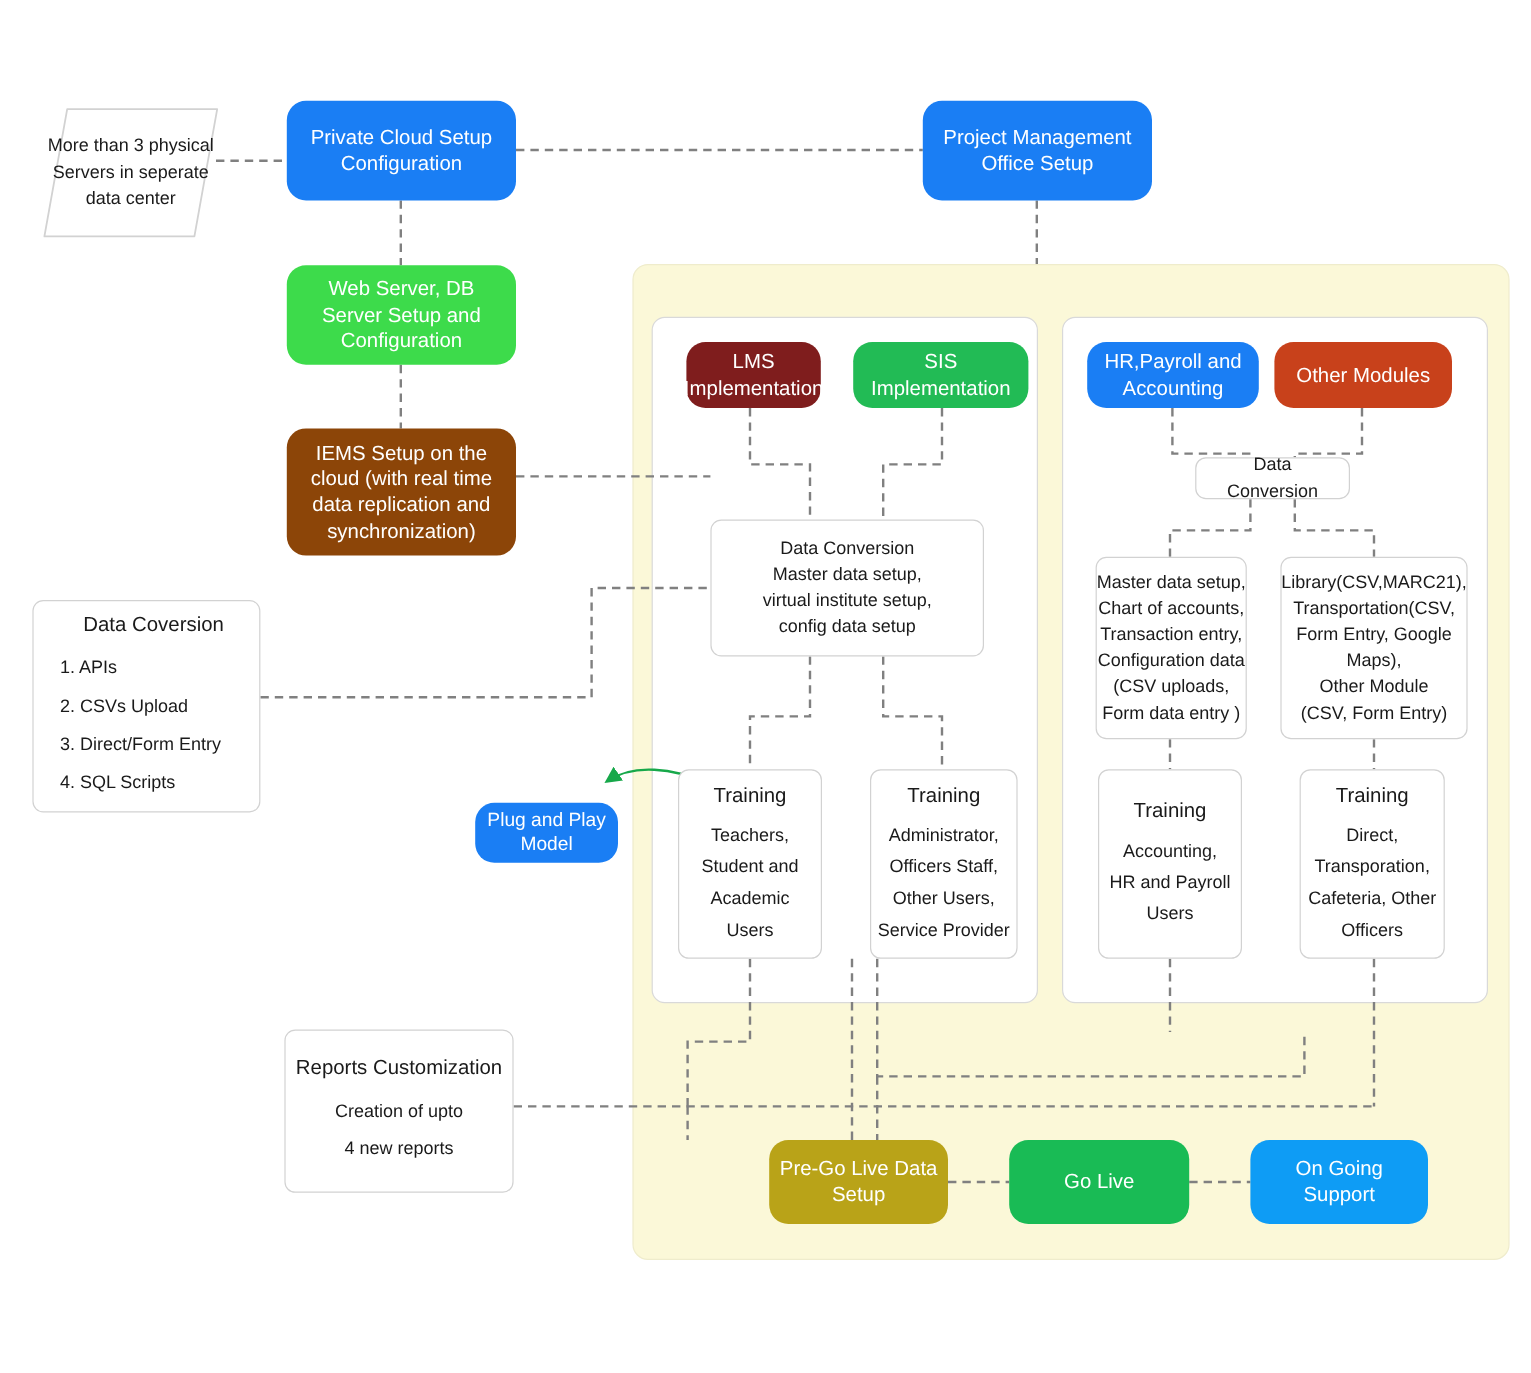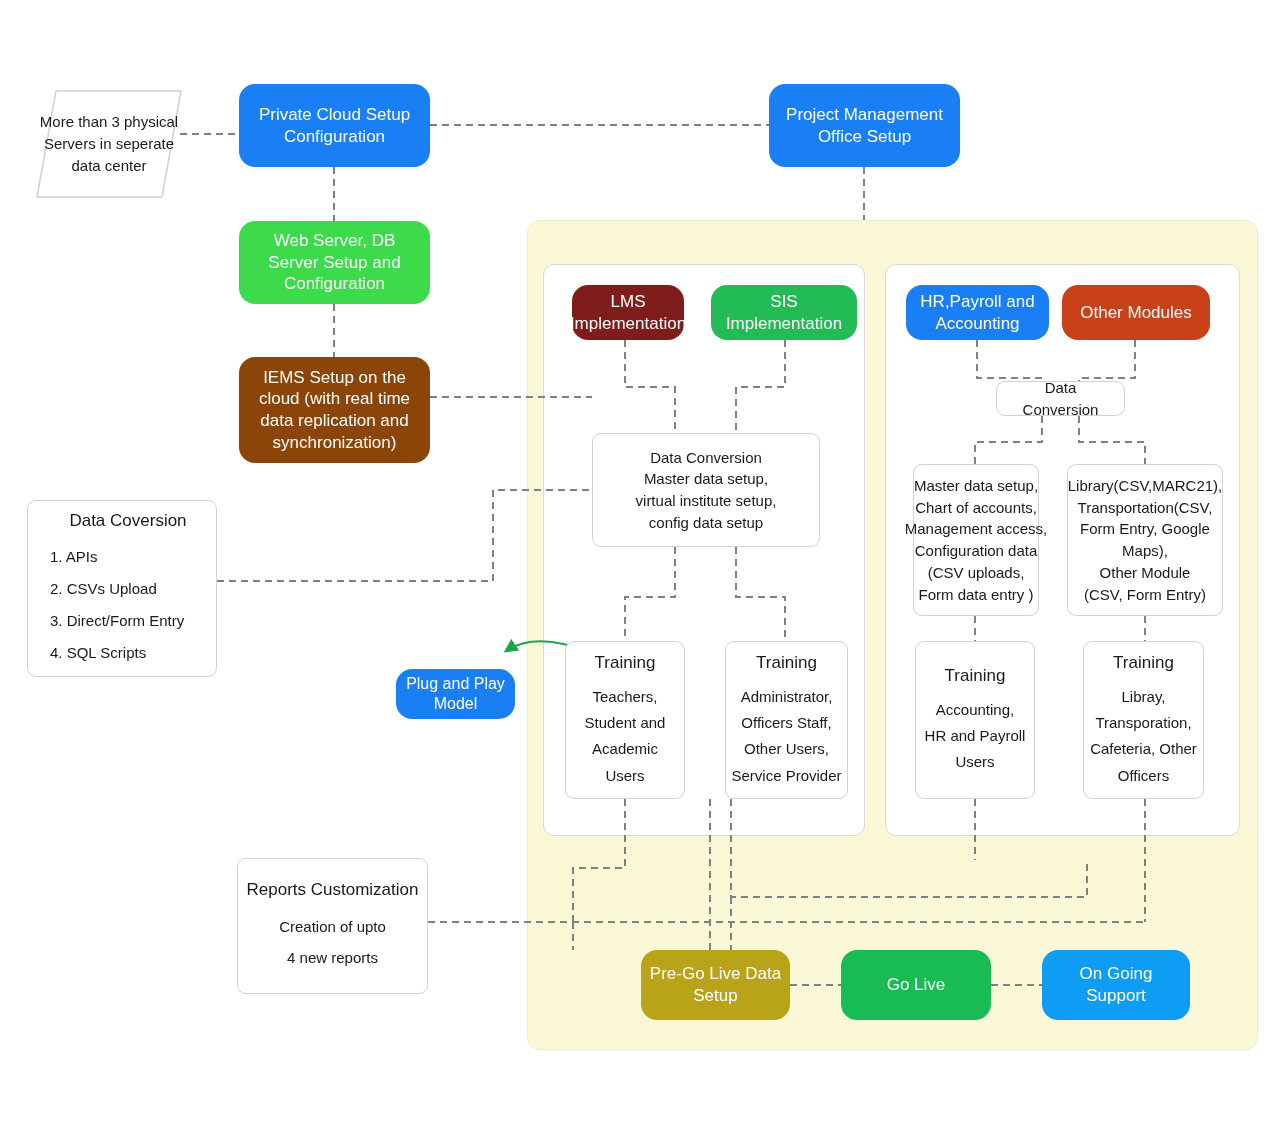--- a/index.html
+++ b/index.html
@@ -179,21 +179,21 @@
     <span>Other Modules</span>
   </div>
 
   <div class="node plain" style="left:996px;top:381px;width:129px;height:35px;font-size:15px;">
     <span>Data Conversion</span>
   </div>
 
   <div class="node plain lines" style="left:913px;top:464px;width:126px;height:152px;">
     <div>Master data setup,</div>
     <div>Chart of accounts,</div>
-    <div>Management access,</div>
+    <div>Transaction entry,</div>
     <div>Configuration data</div>
     <div>(CSV uploads,</div>
     <div>Form data entry )</div>
   </div>
 
   <div class="node plain lines" style="left:1067px;top:464px;width:156px;height:152px;">
     <div>Library(CSV,MARC21),</div>
     <div>Transportation(CSV,</div>
     <div>Form Entry, Google</div>
     <div>Maps),</div>
@@ -203,21 +203,21 @@
 
   <div class="node plain lines" style="left:915px;top:641px;width:120px;height:158px;">
     <div class="hdr">Training</div>
     <div style="line-height:1.75;">Accounting,</div>
     <div style="line-height:1.75;">HR and Payroll</div>
     <div style="line-height:1.75;">Users</div>
   </div>
 
   <div class="node plain lines" style="left:1083px;top:641px;width:121px;height:158px;">
     <div class="hdr">Training</div>
-    <div style="line-height:1.75;">Libray,</div>
+    <div style="line-height:1.75;">Direct,</div>
     <div style="line-height:1.75;">Transporation,</div>
     <div style="line-height:1.75;">Cafeteria, Other</div>
     <div style="line-height:1.75;">Officers</div>
   </div>
 
   <div class="node plain lines" style="left:237px;top:858px;width:191px;height:136px;">
     <div class="hdr" style="font-size:17px;">Reports Customization</div>
     <div style="line-height:2.1;">Creation of upto</div>
     <div style="line-height:2.1;">4 new reports</div>
   </div>

